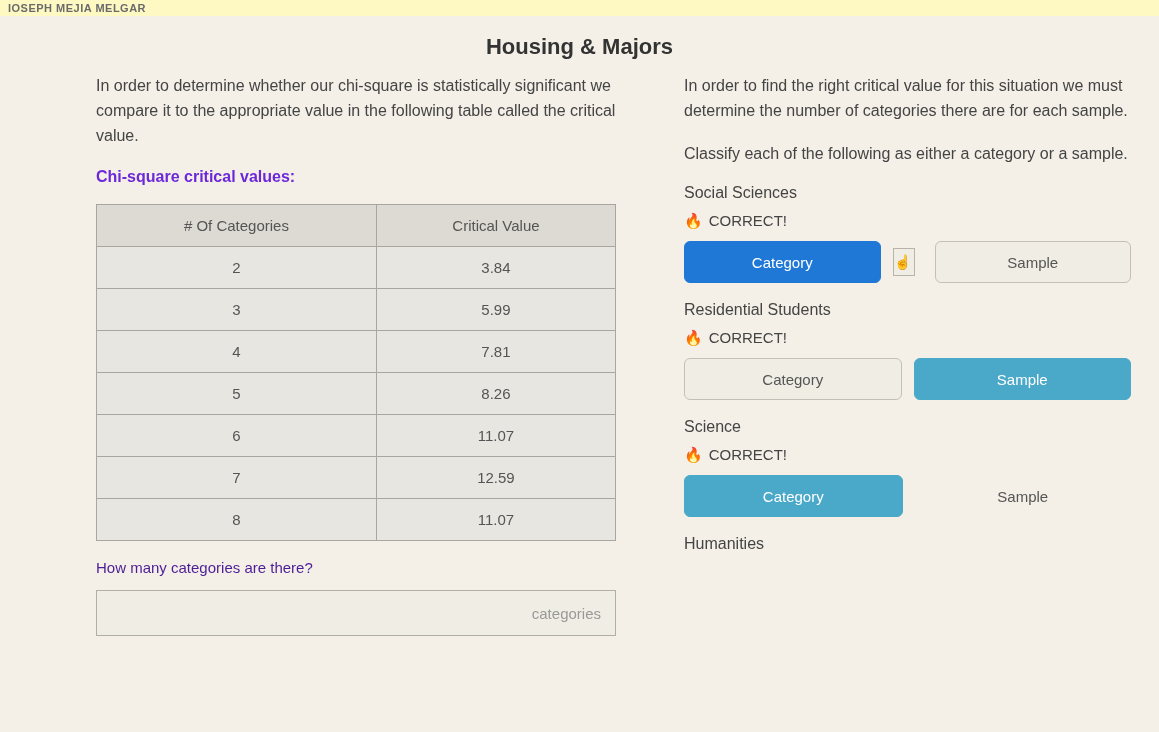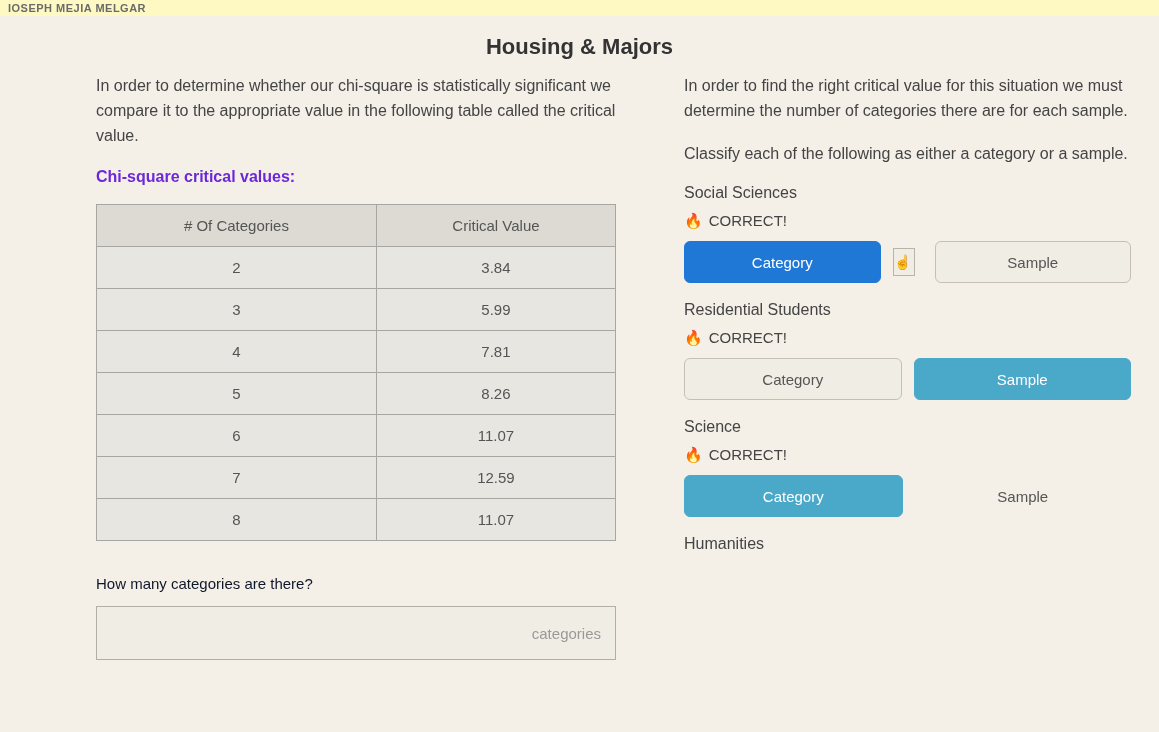--- a/index.html
+++ b/index.html
@@ -57,28 +57,28 @@
     font-size: 15px;
     padding: 12px 8px;
     color: #555;
   }
   table.crit th {
     background: #dcdad2;
     font-weight: 500;
   }
   .question {
     font-size: 15px;
-    color: #0f172a;
-    margin: 34px 0 14px;
+    color: #4c1d95;
+    margin: 18px 0 14px;
   }
   .answer-input {
     width: 100%;
     border: 1px solid #b0aea6;
     background: #f0ede4;
-    height: 54px;
+    height: 46px;
     padding: 16px 14px;
     font-size: 15px;
     text-align: right;
     color: #888;
   }
   .answer-input::placeholder { color: #999; text-align: right; }
   .item-block { margin-bottom: 18px; }
   .item-label {
     font-size: 16px;
     color: #444;

